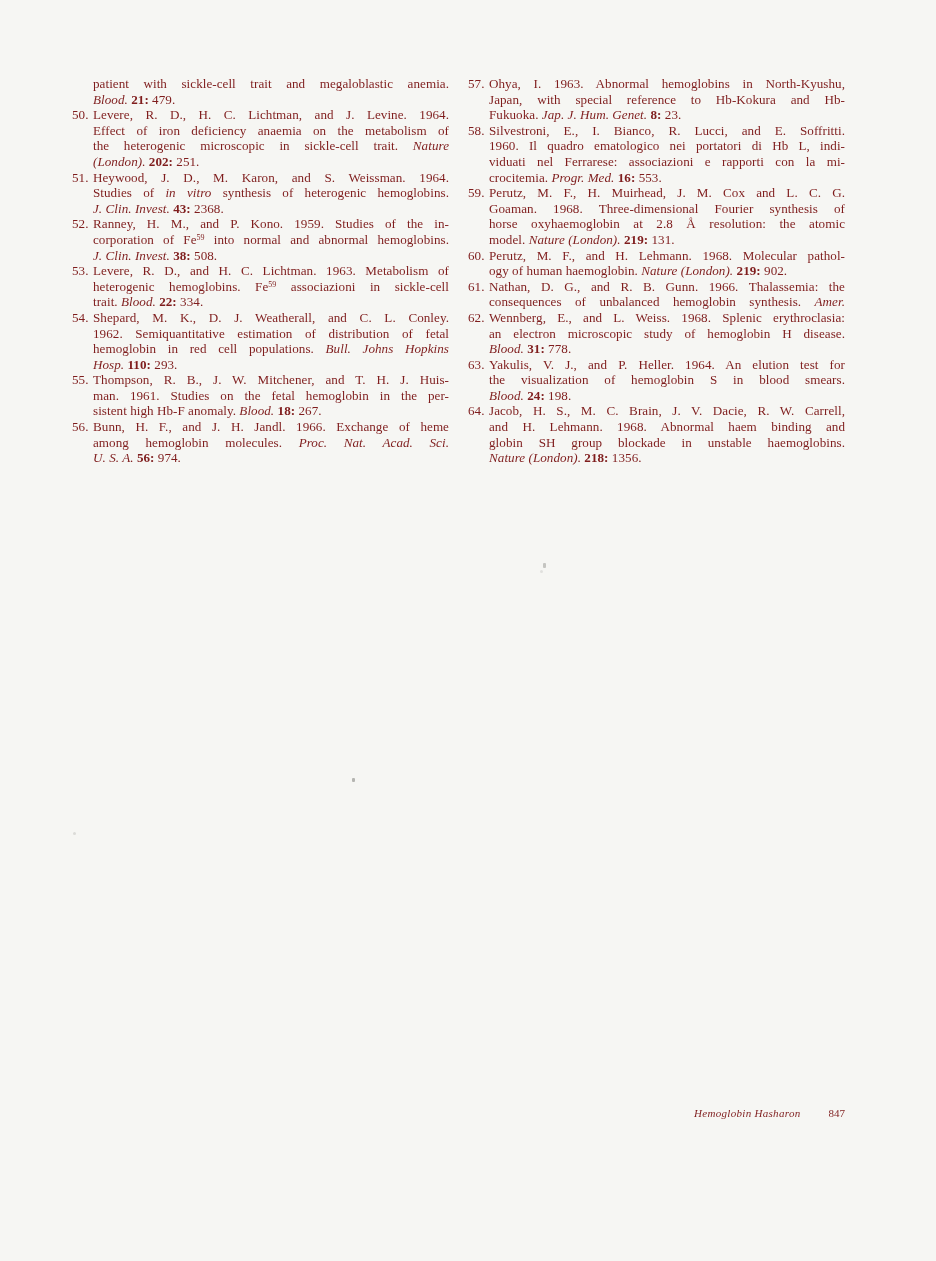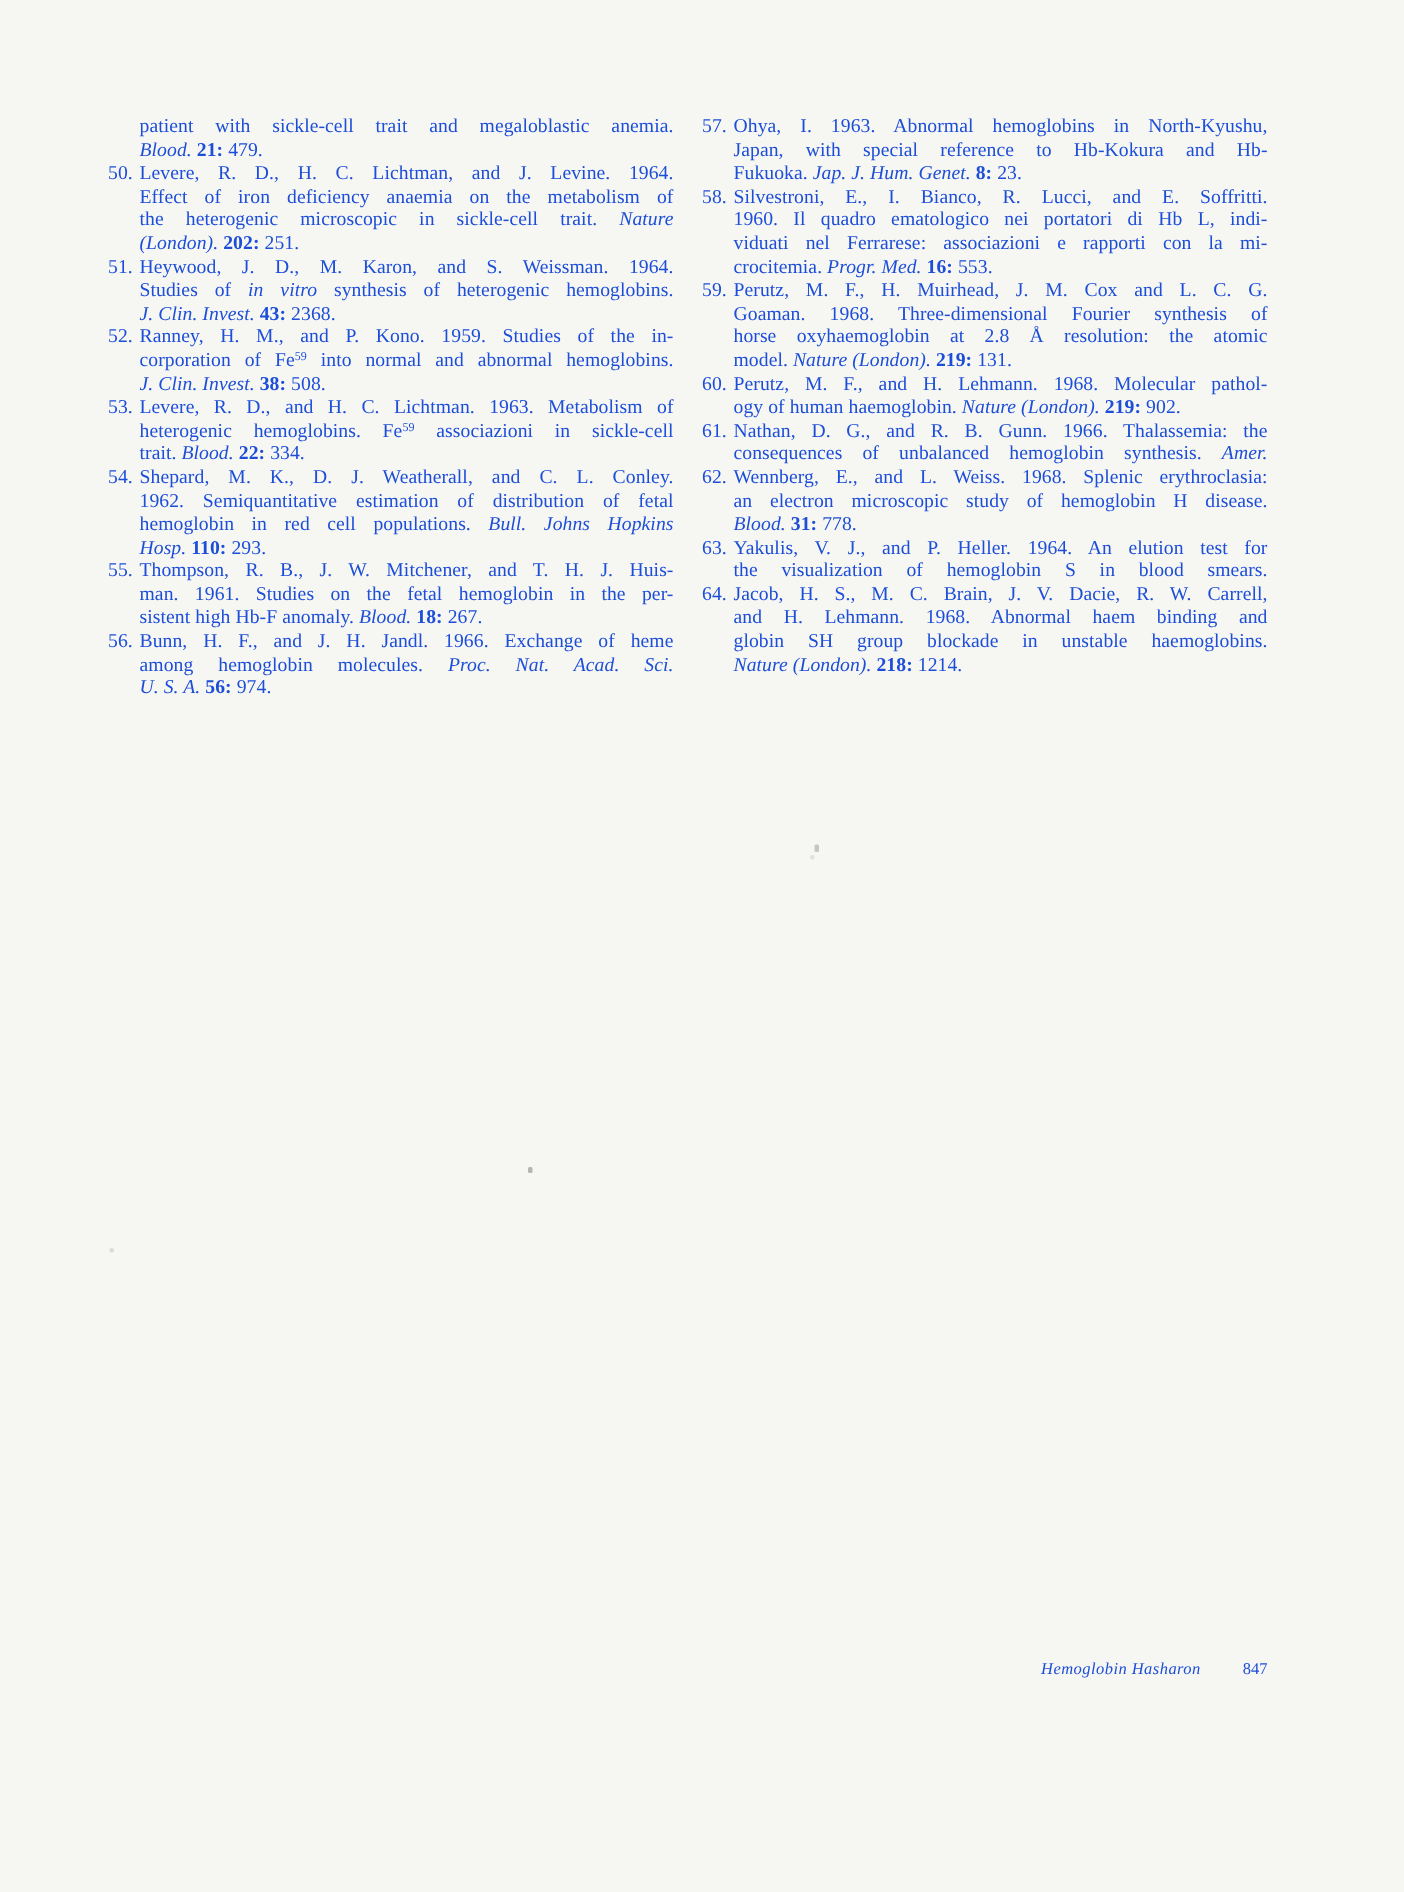--- a/index.html
+++ b/index.html
@@ -2,21 +2,21 @@
 <html><head>
 <meta charset="utf-8">
 <style>
   html, body { margin: 0; padding: 0; }
   .page {
     position: relative;
     width: 936px;
     height: 1261px;
     background: #f6f6f3;
     font-family: "Liberation Serif", "DejaVu Serif", serif;
-    color: #1d4ed8;
+    color: #7f1d1d;
     overflow: hidden;
   }
   .columns {
     position: absolute;
     left: 72px;
     top: 76px;
     display: flex;
     gap: 19px;
   }
   .col { width: 377px; }
@@ -140,27 +140,28 @@
         <div class="ref">
           <span class="ref-num">62.</span>
           <div class="line"><span>Wennberg, E., and L. Weiss. 1968. Splenic erythroclasia:</span></div>
           <div class="line"><span>an electron microscopic study of hemoglobin H disease.</span></div>
           <div class="line last"><span class="it">Blood.</span><span> </span><span class="bd">31:</span><span> 778.</span></div>
         </div>
         <div class="ref">
           <span class="ref-num">63.</span>
           <div class="line"><span>Yakulis, V. J., and P. Heller. 1964. An elution test for</span></div>
           <div class="line"><span>the visualization of hemoglobin S in blood smears.</span></div>
+          <div class="line last"><span class="it">Blood.</span><span> </span><span class="bd">24:</span><span> 198.</span></div>
         </div>
         <div class="ref">
           <span class="ref-num">64.</span>
           <div class="line"><span>Jacob, H. S., M. C. Brain, J. V. Dacie, R. W. Carrell,</span></div>
           <div class="line"><span>and H. Lehmann. 1968. Abnormal haem binding and</span></div>
           <div class="line"><span>globin SH group blockade in unstable haemoglobins.</span></div>
-          <div class="line last"><span class="it">Nature (London).</span><span> </span><span class="bd">218:</span><span> 1214.</span></div>
+          <div class="line last"><span class="it">Nature (London).</span><span> </span><span class="bd">218:</span><span> 1356.</span></div>
         </div>
       </div>
   </div>
 
   <div class="footer">
     <span class="running">Hemoglobin Hasharon</span><span class="pagenum">847</span>
   </div>
 
   <div class="speck" style="left:543px;top:563px;width:3px;height:5px;border-radius:1px;"></div>
   <div class="speck" style="left:540px;top:570px;width:3px;height:3px;opacity:0.2;"></div>

